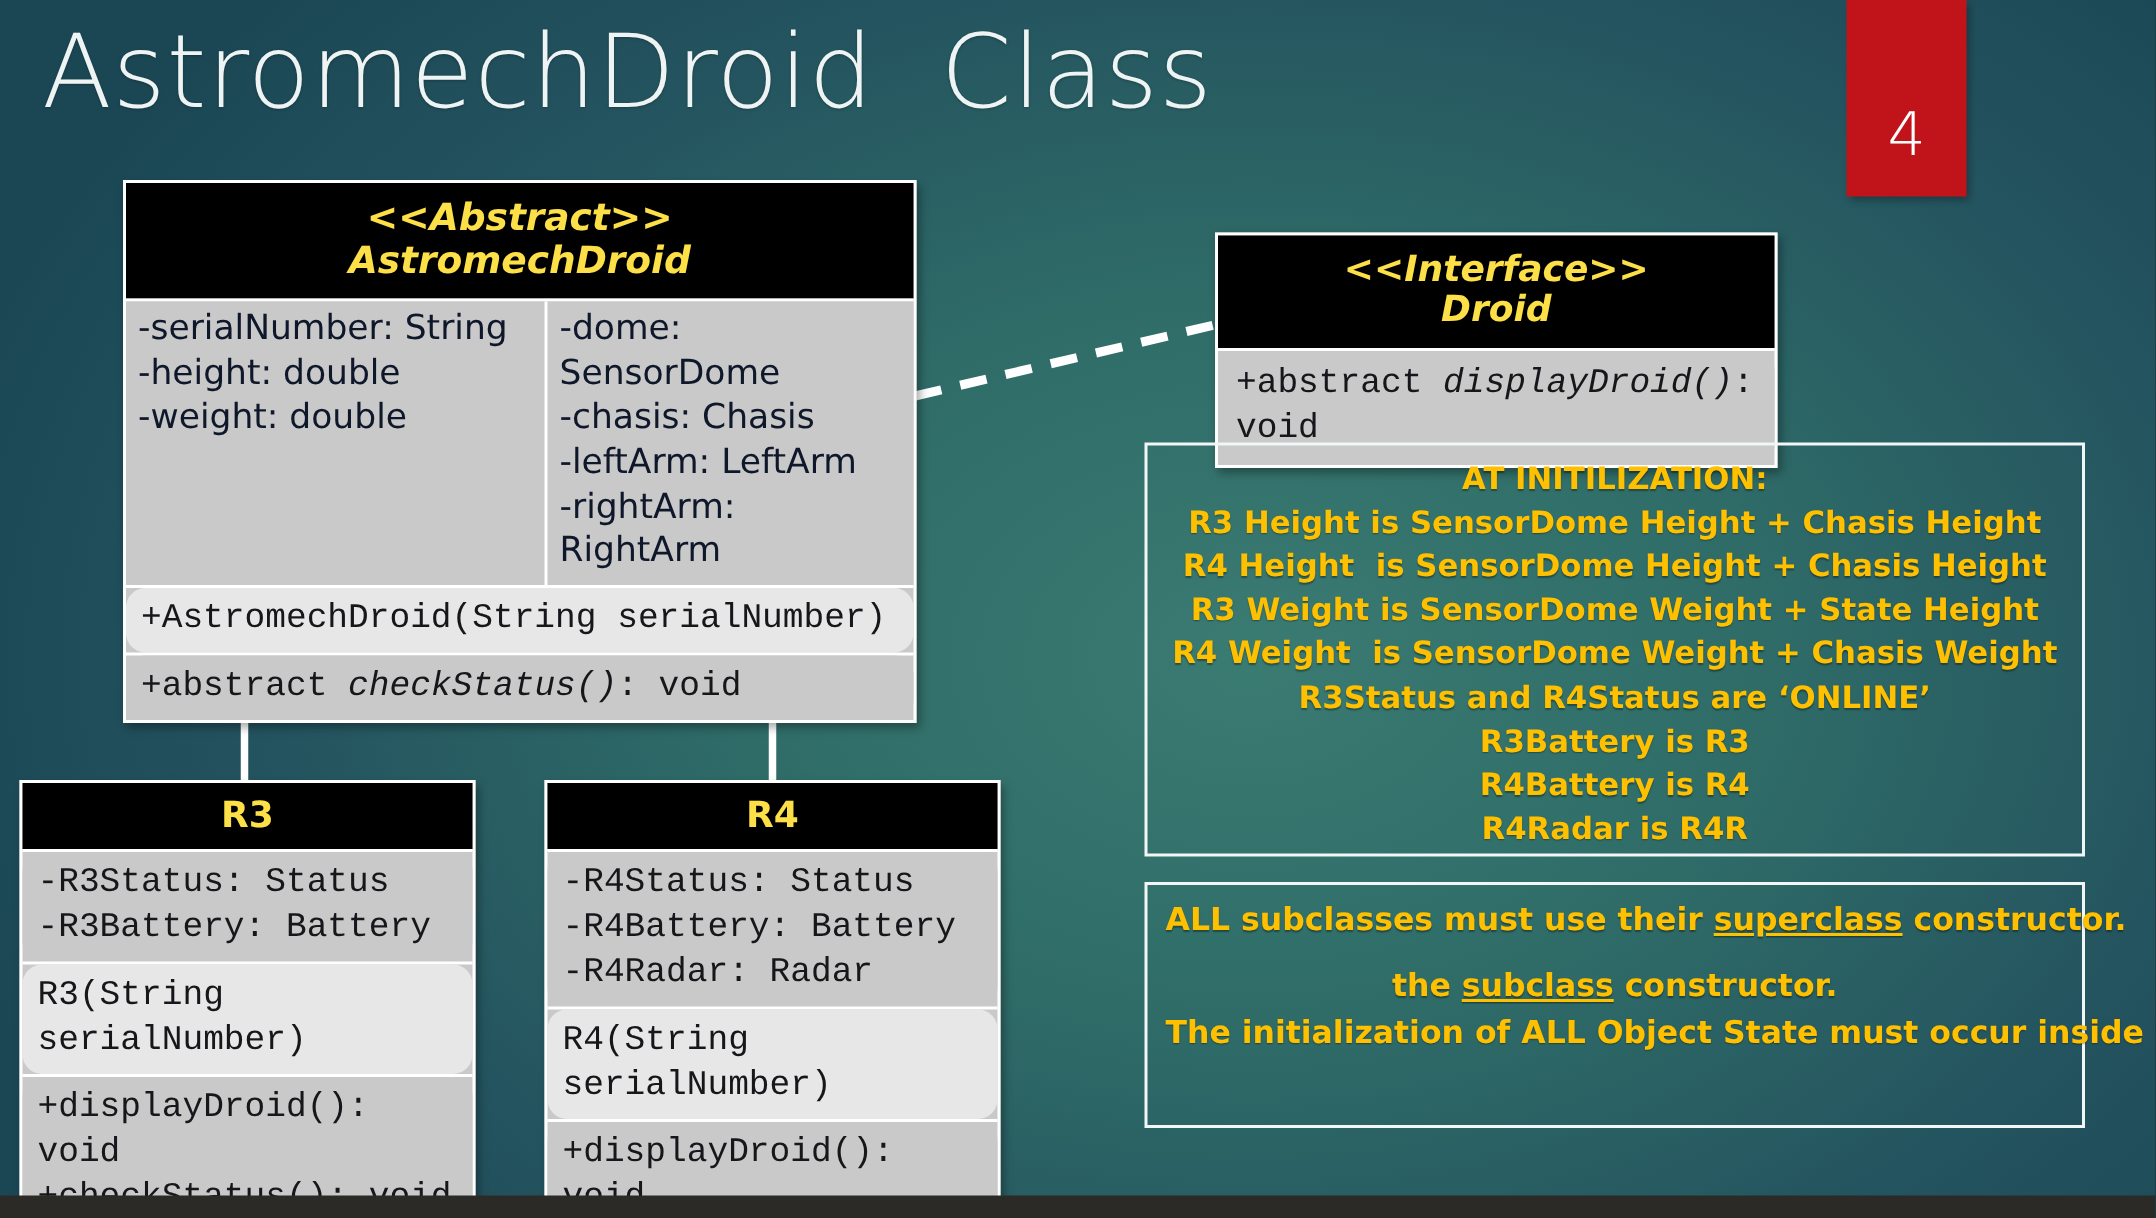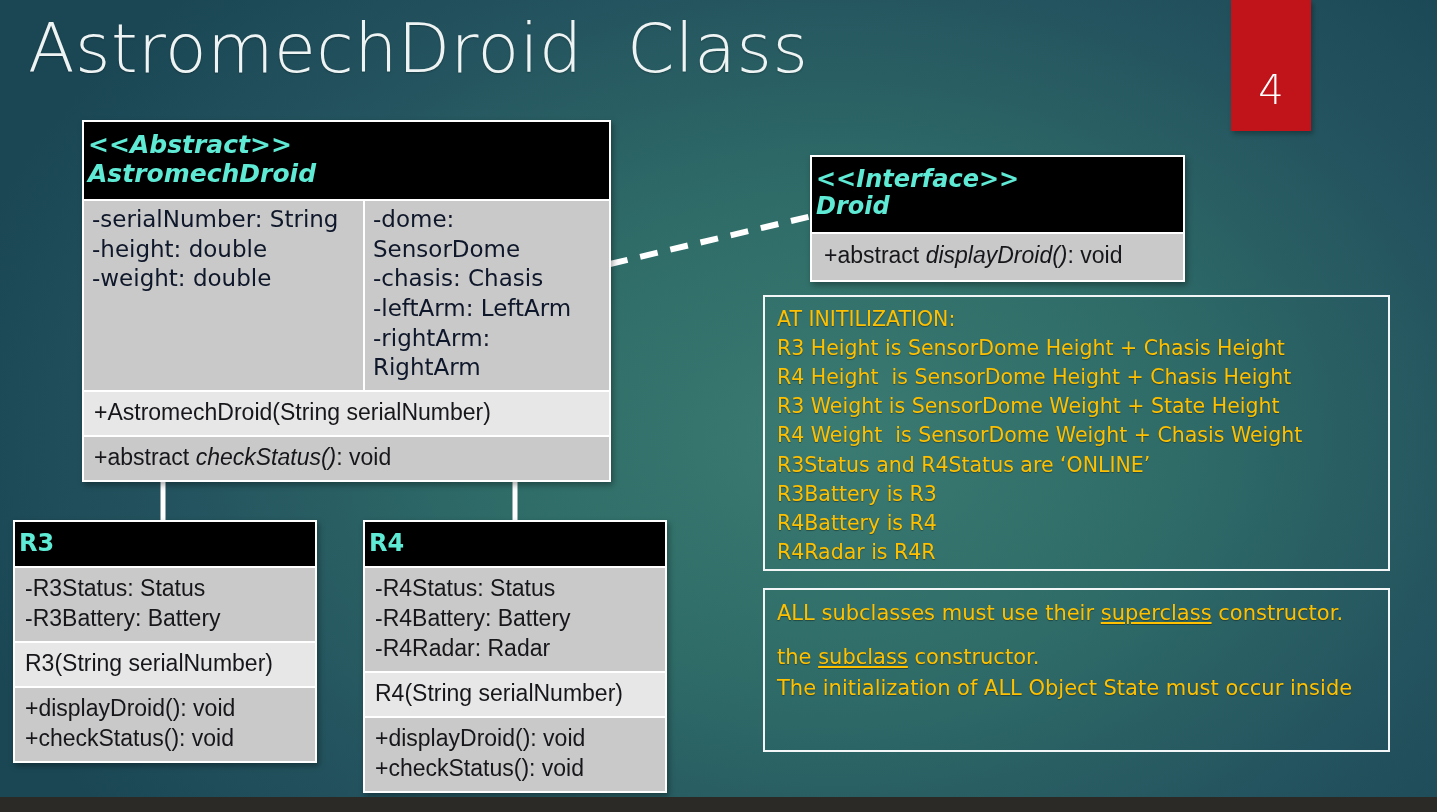--- a/index.html
+++ b/index.html
@@ -64,24 +64,24 @@
   
   .uml-box {
     position: absolute;
     border: 2px solid #ffffff;
     box-sizing: border-box;
     box-shadow: 2px 3px 6px rgba(0,0,0,.35);
     background: #c9c9c9;
   }
   .uml-header {
     background: #000000;
-    color: #5eead4;
+    color: #fde047;
     font-weight: bold;
     font-style: italic;
-    text-align: left;
+    text-align: center;
     line-height: 1.14;
     padding: 7px 4px 8px 4px;
     font-size: 24px;
     font-family: "DejaVu Sans", sans-serif;
   }
   .uml-sep { height: 2px; background: #ffffff; }
   .attr-wrap { display: flex; background: #c9c9c9; }
   .attr-col {
     flex: 1;
     padding: 4px 8px 7px 8px;
@@ -91,21 +91,22 @@
     white-space: pre-line;
     font-family: "DejaVu Sans", sans-serif;
   }
   .attr-col.left { border-right: 2px solid #ffffff; flex: 0 0 263px; }
   .sec {
     padding: 6px 8px 7px 10px;
     font-size: 23px;
     line-height: 1.3;
     color: #17171b;
     white-space: pre-line;
-    font-family: Liberation Sans, sans-serif;
+    font-family: Liberation Mono, monospace;
+    border-radius: 13px;
   }
   .sec.light { background: #e7e7e7; }
   .sec.dark  { background: #c9c9c9; }
   .sec em { font-style: italic; }
 
   
   #box-astromech { left: 82px; top: 120px; width: 529px; }
   #box-astromech .uml-header { font-size: 25px; padding-top: 9px; padding-bottom: 11px; }
 
   
@@ -120,26 +121,27 @@
 
   
   #conn-inherit { position: absolute; left: 0; top: 0; width: 1437px; height: 812px; pointer-events: none; }
 
   
   .note-box {
     position: absolute;
     border: 2px solid #f2f6f6;
     box-sizing: border-box;
     color: #ffc000;
-    font-weight: normal;
+    font-weight: bold;
     font-size: 20.5px;
     line-height: 1.42;
     padding: 8px 12px 22px 12px;
     font-family: "DejaVu Sans", sans-serif;
     text-shadow: 0 1px 1px rgba(0,0,0,.35);
+    text-align: center;
   }
   #note-init { left: 763px; top: 295px; width: 627px; height: 276px; }
   #note-rules { left: 763px; top: 588px; width: 627px; height: 164px; font-size: 21px; line-height: 1.45; }
   .note-line { white-space: pre; }
   .note-gap { height: 14px; }
   .u { text-decoration: underline; }
 </style>
 </head>
 <body>
 

